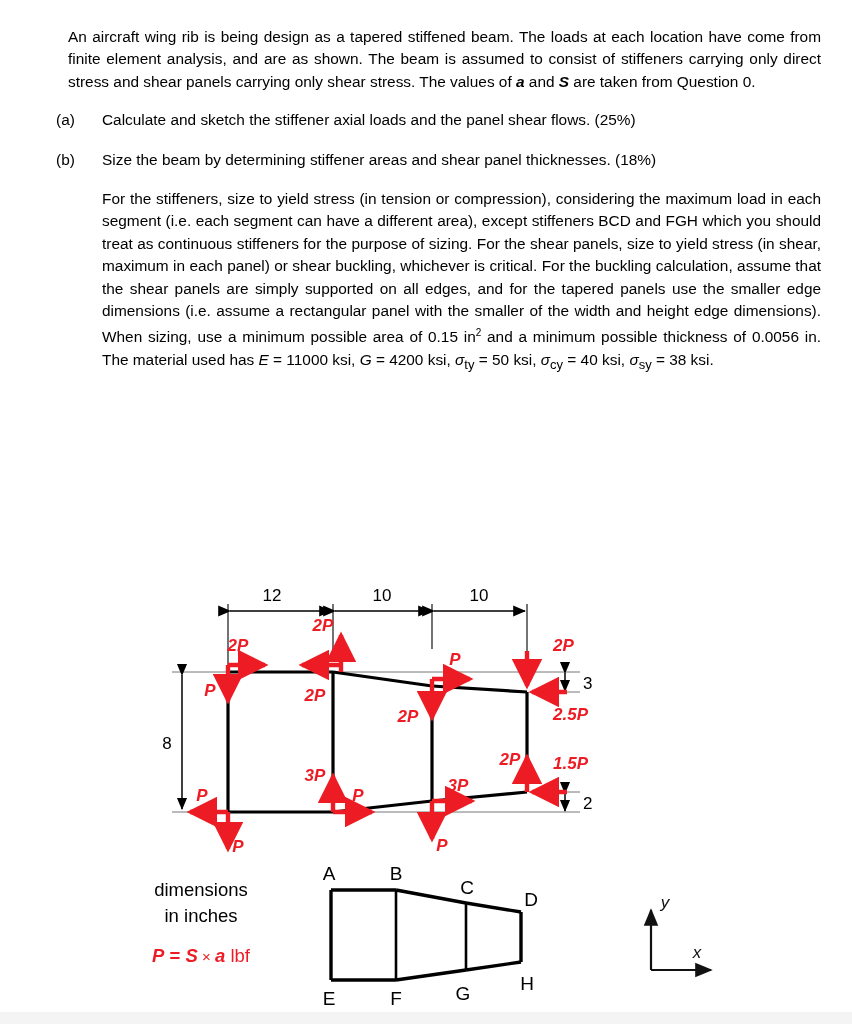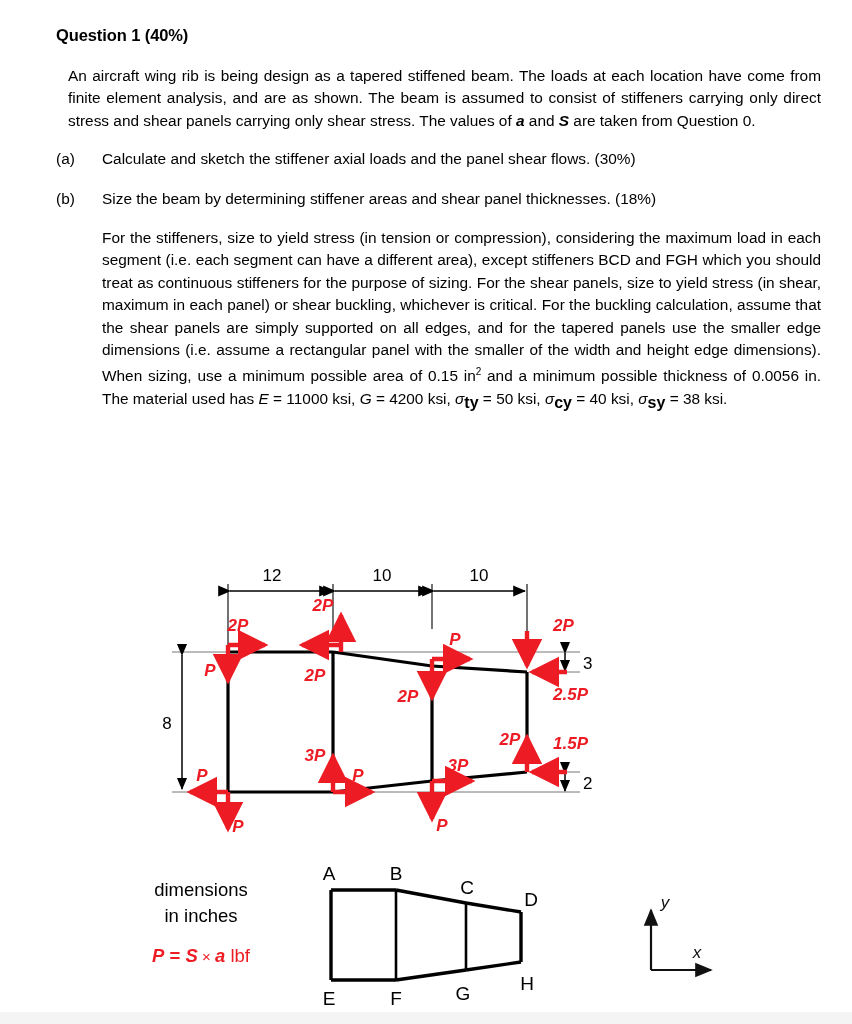--- a/index.html
+++ b/index.html
@@ -64,27 +64,27 @@
   .list-row .body {
     flex: 1 1 auto;
   }
   p.indented {
     margin-left: 46px;
     width: 719px;
   }
   .it { font-style: italic; }
   .bi { font-style: italic; font-weight: bold; }
   sup.sm { font-size: 10px; vertical-align: super; }
-  sub.sm { font-size: 16px; vertical-align: sub; font-weight: bold; }
+  sub.sm { font-size: 13px; vertical-align: sub; }
 
   
   .fig-main {
     position: absolute;
     left: 110px;
-    top: 559px;
+    top: 579px;
     width: 600px;
     height: 300px;
   }
   .fig-bottom {
     position: absolute;
     left: 111px;
     top: 850px;
     width: 680px;
     height: 170px;
   }
@@ -125,27 +125,26 @@
     font-size: 17px;
   }
 </style>
 </head>
 <body>
 
 <div class="page">
 
   <div class="text-col">
 
-    <h1 class="qtitle">Question 1 (40%)</h1>
 
     <p class="para"><span>An aircraft wing rib is being design as a tapered stiffened beam. The loads at each location have come from finite element analysis, and are as shown. The beam is assumed to consist of stiffeners carrying only direct stress and shear panels carrying only shear stress. The values of </span><span class="bi">a</span><span> and </span><span class="bi">S</span><span> are taken from Question 0.</span></p>
 
     <div class="list-row">
       <div class="mark">(a)</div>
-      <div class="body">Calculate and sketch the stiffener axial loads and the panel shear flows.  (30%)</div>
+      <div class="body">Calculate and sketch the stiffener axial loads and the panel shear flows.  (25%)</div>
     </div>
 
     <div class="list-row">
       <div class="mark">(b)</div>
       <div class="body">Size the beam by determining stiffener areas and shear panel thicknesses. (18%)</div>
     </div>
 
     <p class="para indented"><span>For the stiffeners, size to yield stress (in tension or compression), considering the maximum load in each segment (i.e. each segment can have a different area), except stiffeners BCD and FGH which you should treat as continuous stiffeners for the purpose of sizing. For the shear panels, size to yield stress (in shear, maximum in each panel) or shear buckling, whichever is critical. For the buckling calculation, assume that the shear panels are simply supported on all edges, and for the tapered panels use the smaller edge dimensions (i.e. assume a rectangular panel with the smaller of the width and height edge dimensions). When sizing, use a minimum possible area of 0.15 in</span><sup class="sm">2</sup><span> and a minimum possible thickness of 0.0056 in. The material used has </span><span class="it">E</span><span> = 11000 ksi, </span><span class="it">G</span><span> = 4200 ksi, </span><span class="it">σ</span><sub class="sm">ty</sub><span> = 50 ksi, </span><span class="it">σ</span><sub class="sm">cy</sub><span> = 40 ksi, </span><span class="it">σ</span><sub class="sm">sy</sub><span> = 38 ksi.</span></p>
   </div>
 

